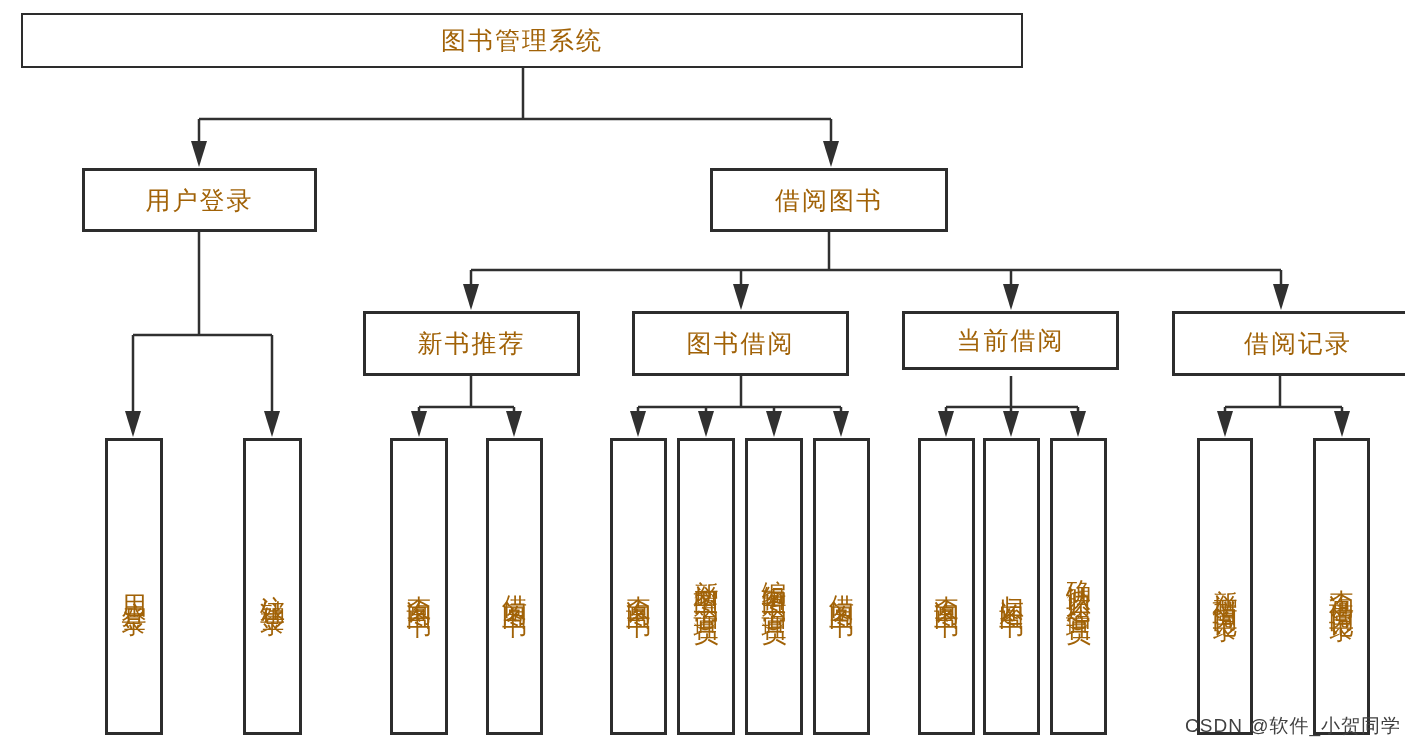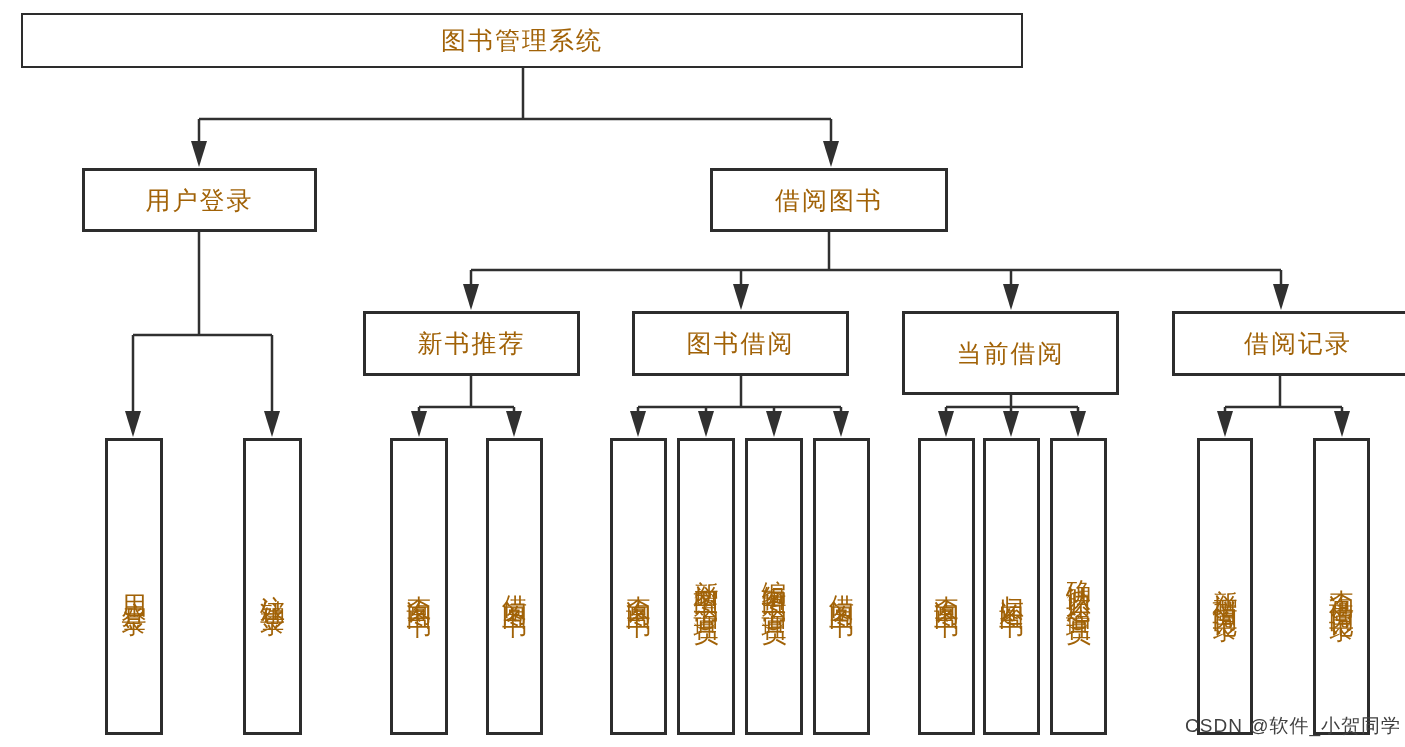--- a/index.html
+++ b/index.html
@@ -94,21 +94,21 @@
     </g>
   </svg>
 
   <div class="node root" style="left:21px; top:13px; width:1002px; height:55px;">图书管理系统</div>
 
   <div class="node" style="left:82px; top:168px; width:235px; height:64px;">用户登录</div>
   <div class="node" style="left:710px; top:168px; width:238px; height:64px;">借阅图书</div>
 
   <div class="node" style="left:632px; top:311px; width:217px; height:65px;">图书借阅</div>
   <div class="node" style="left:363px; top:311px; width:217px; height:65px;">新书推荐</div>
-  <div class="node" style="left:902px; top:311px; width:217px; height:84px;">当前借阅</div>
+  <div class="node" style="left:902px; top:311px; width:217px; height:59px;">当前借阅</div>
   <div class="node" style="left:1172px; top:311px; width:252px; height:65px;">借阅记录</div>
 
   <div class="node leaf" style="left:105px; top:438px; width:58px; height:297px;">用户登录</div>
   <div class="node leaf" style="left:243px; top:438px; width:59px; height:297px;">注销登录</div>
 
   <div class="node leaf" style="left:390px; top:438px; width:58px; height:297px;">查询图书</div>
   <div class="node leaf" style="left:486px; top:438px; width:57px; height:297px;">借阅图书</div>
 
   <div class="node leaf" style="left:610px; top:438px; width:57px; height:297px;">查询图书</div>
   <div class="node leaf" style="left:677px; top:438px; width:58px; height:297px;">新增图书（管理员）</div>

